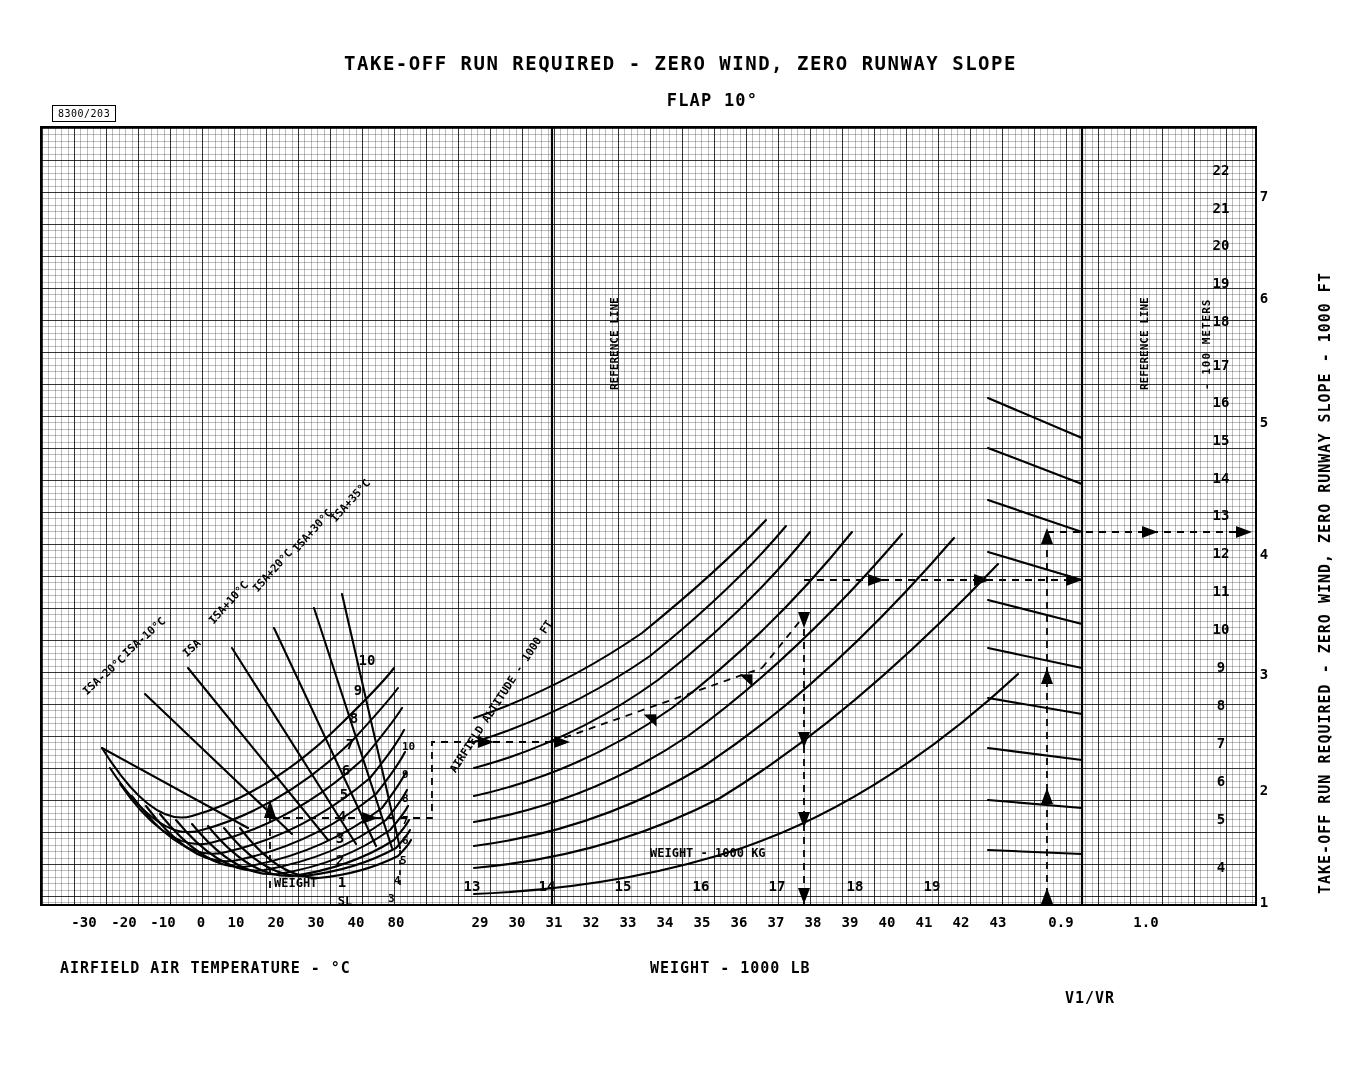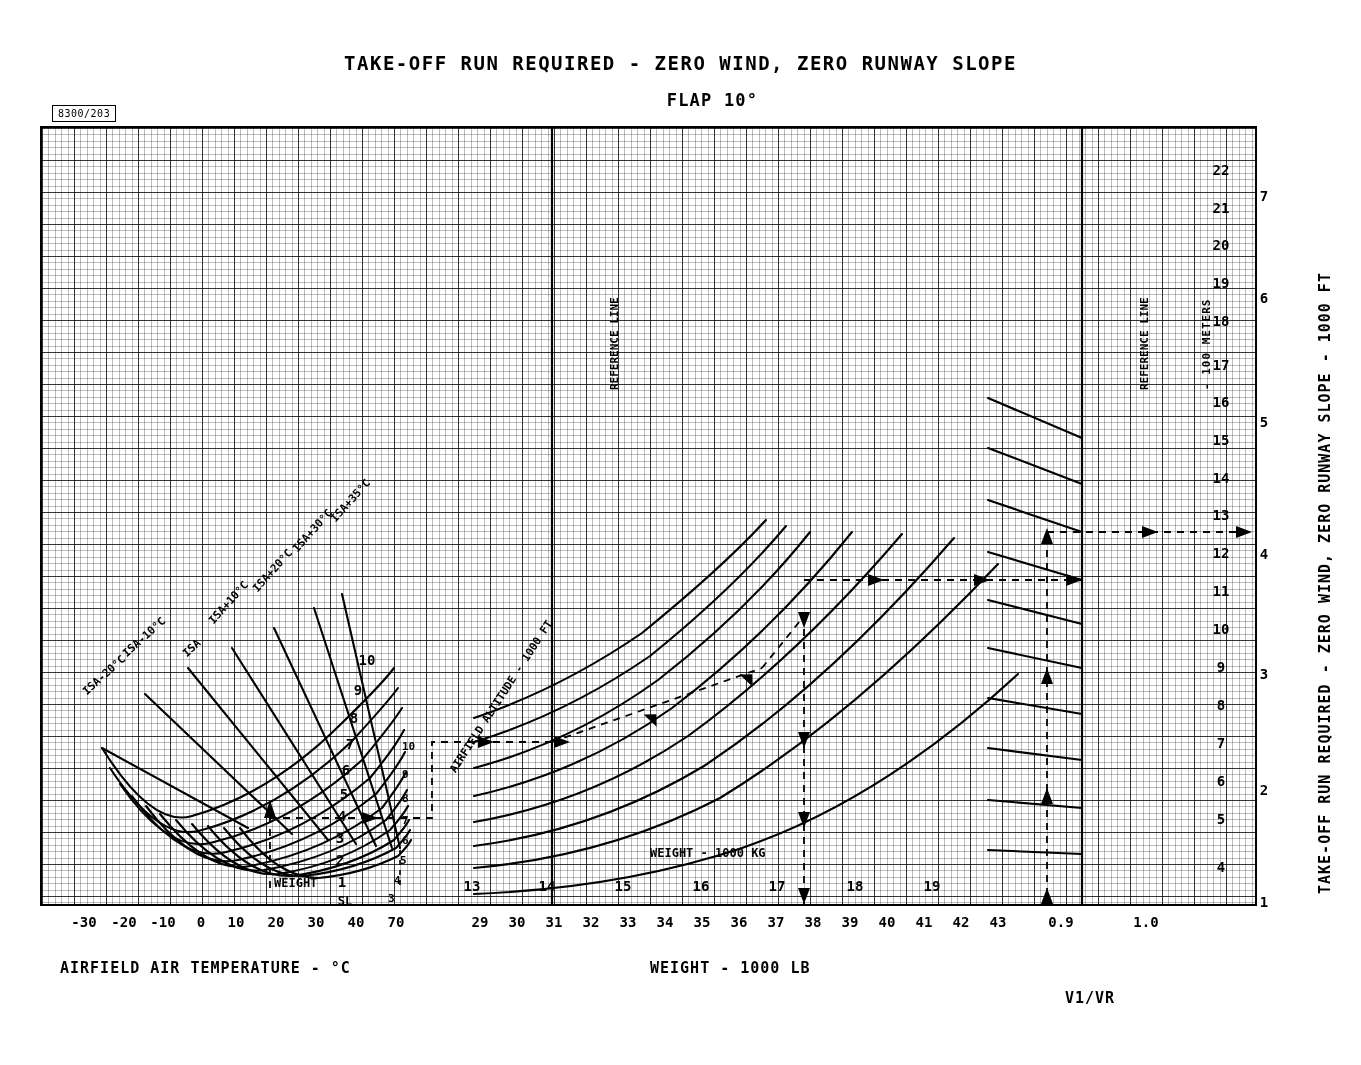--- a/index.html
+++ b/index.html
@@ -255,21 +255,21 @@
   <div class="axnum" style="left:915px;top:874px;width:34px;">19</div>
 
   <div class="axnum" style="left:64px;top:910px;width:40px;">-30</div>
   <div class="axnum" style="left:104px;top:910px;width:40px;">-20</div>
   <div class="axnum" style="left:143px;top:910px;width:40px;">-10</div>
   <div class="axnum" style="left:187px;top:910px;width:28px;">0</div>
   <div class="axnum" style="left:218px;top:910px;width:36px;">10</div>
   <div class="axnum" style="left:258px;top:910px;width:36px;">20</div>
   <div class="axnum" style="left:298px;top:910px;width:36px;">30</div>
   <div class="axnum" style="left:338px;top:910px;width:36px;">40</div>
-  <div class="axnum" style="left:378px;top:910px;width:36px;">70</div>
+  <div class="axnum" style="left:378px;top:910px;width:36px;">80</div>
 
   <div class="axnum" style="left:463px;top:910px;width:34px;">29</div>
   <div class="axnum" style="left:500px;top:910px;width:34px;">30</div>
   <div class="axnum" style="left:537px;top:910px;width:34px;">31</div>
   <div class="axnum" style="left:574px;top:910px;width:34px;">32</div>
   <div class="axnum" style="left:611px;top:910px;width:34px;">33</div>
   <div class="axnum" style="left:648px;top:910px;width:34px;">34</div>
   <div class="axnum" style="left:685px;top:910px;width:34px;">35</div>
   <div class="axnum" style="left:722px;top:910px;width:34px;">36</div>
   <div class="axnum" style="left:759px;top:910px;width:34px;">37</div>

